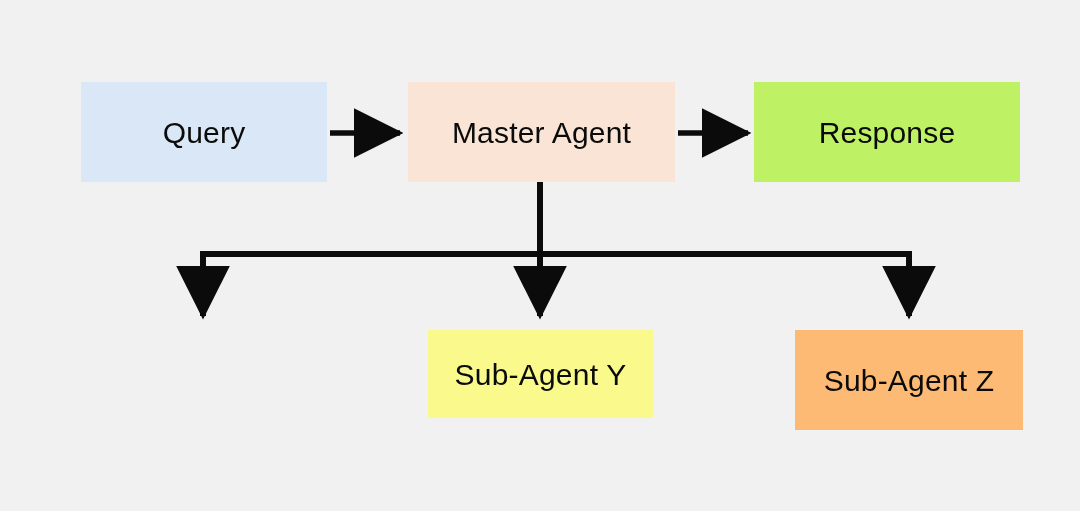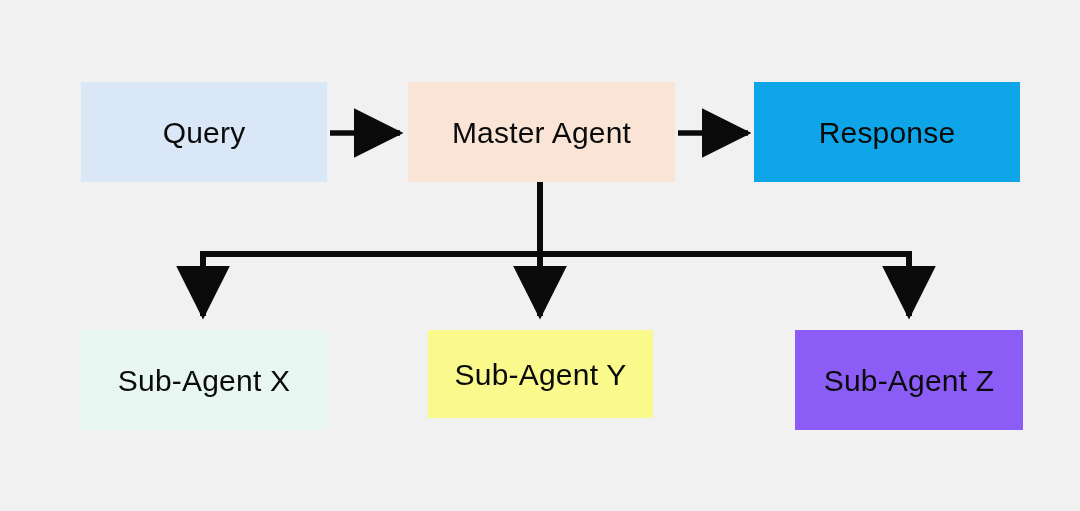--- a/index.html
+++ b/index.html
@@ -91,29 +91,26 @@
   </svg>
 
   <div class="node" id="node-master" style="background: rgb(250, 228, 213);">
     <span>Master Agent</span>
   </div>
 
   <div class="node" id="node-query" style="background: rgb(217, 231, 247);">
     <span>Query</span>
   </div>
 
-  <div class="node" id="node-response" style="background: #0ea5e9;">
+  <div class="node" id="node-response" style="background: #bef264;">
     <span>Response</span>
   </div>
 
-  <div class="node" id="node-subagent-x" style="background: rgb(232, 246, 242);">
-    <span>Sub-Agent X</span>
-  </div>
 
   <div class="node" id="node-subagent-y" style="background: rgb(250, 250, 140);">
     <span>Sub-Agent Y</span>
   </div>
 
-  <div class="node" id="node-subagent-z" style="background: #8b5cf6;">
+  <div class="node" id="node-subagent-z" style="background: #fdba74;">
     <span>Sub-Agent Z</span>
   </div>
 
 </div>
 
 </body></html>

